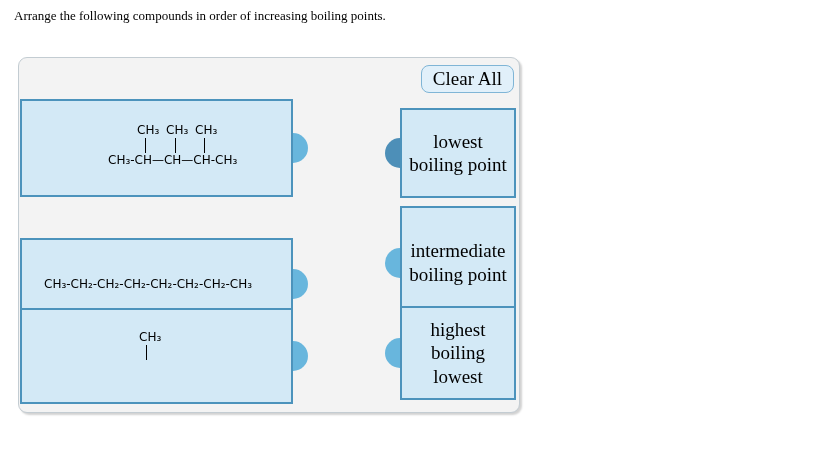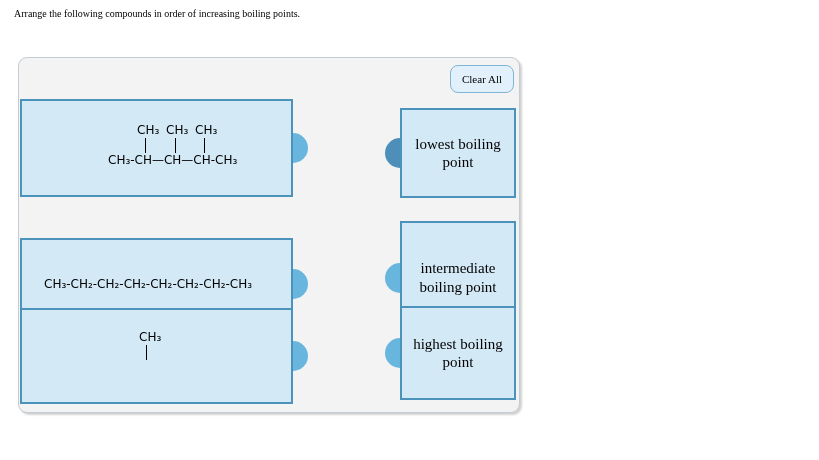--- a/index.html
+++ b/index.html
@@ -6,49 +6,49 @@
     --page-bg:#ffffff; --panel-bg:#f3f3f3; --panel-border:#c3ccd2;
     --card-bg:#d3e9f6; --card-border:#4c93bc;
     --connector:#68b6dd; --connector-dark:#4d8fb8;
     --button-bg:#e1f0fa; --button-border:#7fb5d6; --text:#000000;
   }
   *{margin:0;padding:0;box-sizing:border-box;}
   html,body{width:819px;height:460px;background:var(--page-bg);overflow:hidden;}
   body{position:relative;font-family:"Liberation Serif","DejaVu Serif",serif;color:var(--text);}
 
   .question-prompt{
-    position:absolute;left:14px;top:8px;font-size:10px;color:var(--text);
+    position:absolute;left:14px;top:8px;font-size:13px;color:var(--text);
   }
 
   .panel{
     position:absolute;left:18px;top:57px;width:502px;height:356px;
     background:var(--panel-bg);border:1px solid var(--panel-border);
     border-radius:9px;box-shadow:2px 2px 2px rgba(0,0,0,.18);
   }
 
   .clear-btn{
     position:absolute;top:7px;right:5px;height:28px;padding:0 11px;
     background:var(--button-bg);border:1px solid var(--button-border);
     border-radius:8px;font-family:"Liberation Serif","DejaVu Serif",serif;
-    font-size:11px;color:var(--text);cursor:pointer;
+    font-size:19px;color:var(--text);cursor:pointer;
   }
 
   .card{
     position:absolute;background:var(--card-bg);border:2px solid var(--card-border);text-align:right;
   }
   .compound-card{left:1px;width:273px;}
   .card1{top:41px;height:98px;}
   .card2{top:150px;height:92px;margin-top:30px;}
   .card3{top:250px;height:96px;}
 
   .target-card{left:381px;width:116px;display:flex;align-items:center;justify-content:center;text-align:center;}
   .t1{top:50px;height:90px;}
-  .t2{top:163px;height:113px;}
+  .t2{top:148px;height:113px;}
   .t3{top:248px;height:94px;}
-  .target-label{font-size:15px;line-height:1.22;padding:0 5px;}
+  .target-label{font-size:19px;line-height:1.22;padding:0 5px;}
 
   .port{
     position:absolute;top:50%;transform:translateY(-50%);
     width:15px;height:30px;background:var(--connector);
   }
   .port-right{right:-17px;border-radius:0 15px 15px 0;}
   .port-left{left:-17px;border-radius:15px 0 0 15px;}
   .port-dark{background:var(--connector-dark);}
 
   .struct{
@@ -113,16 +113,16 @@
     <div class="target-label">lowest boiling point</div>
   </div>
 
   <div class="card target-card t2">
     <div class="port port-left"></div>
     <div class="target-label">intermediate boiling point</div>
   </div>
 
   <div class="card target-card t3">
     <div class="port port-left"></div>
-    <div class="target-label">highest boiling point</div>
+    <div class="target-label">highest boiling lowest</div>
   </div>
 
 </div>
 
 </body></html>

